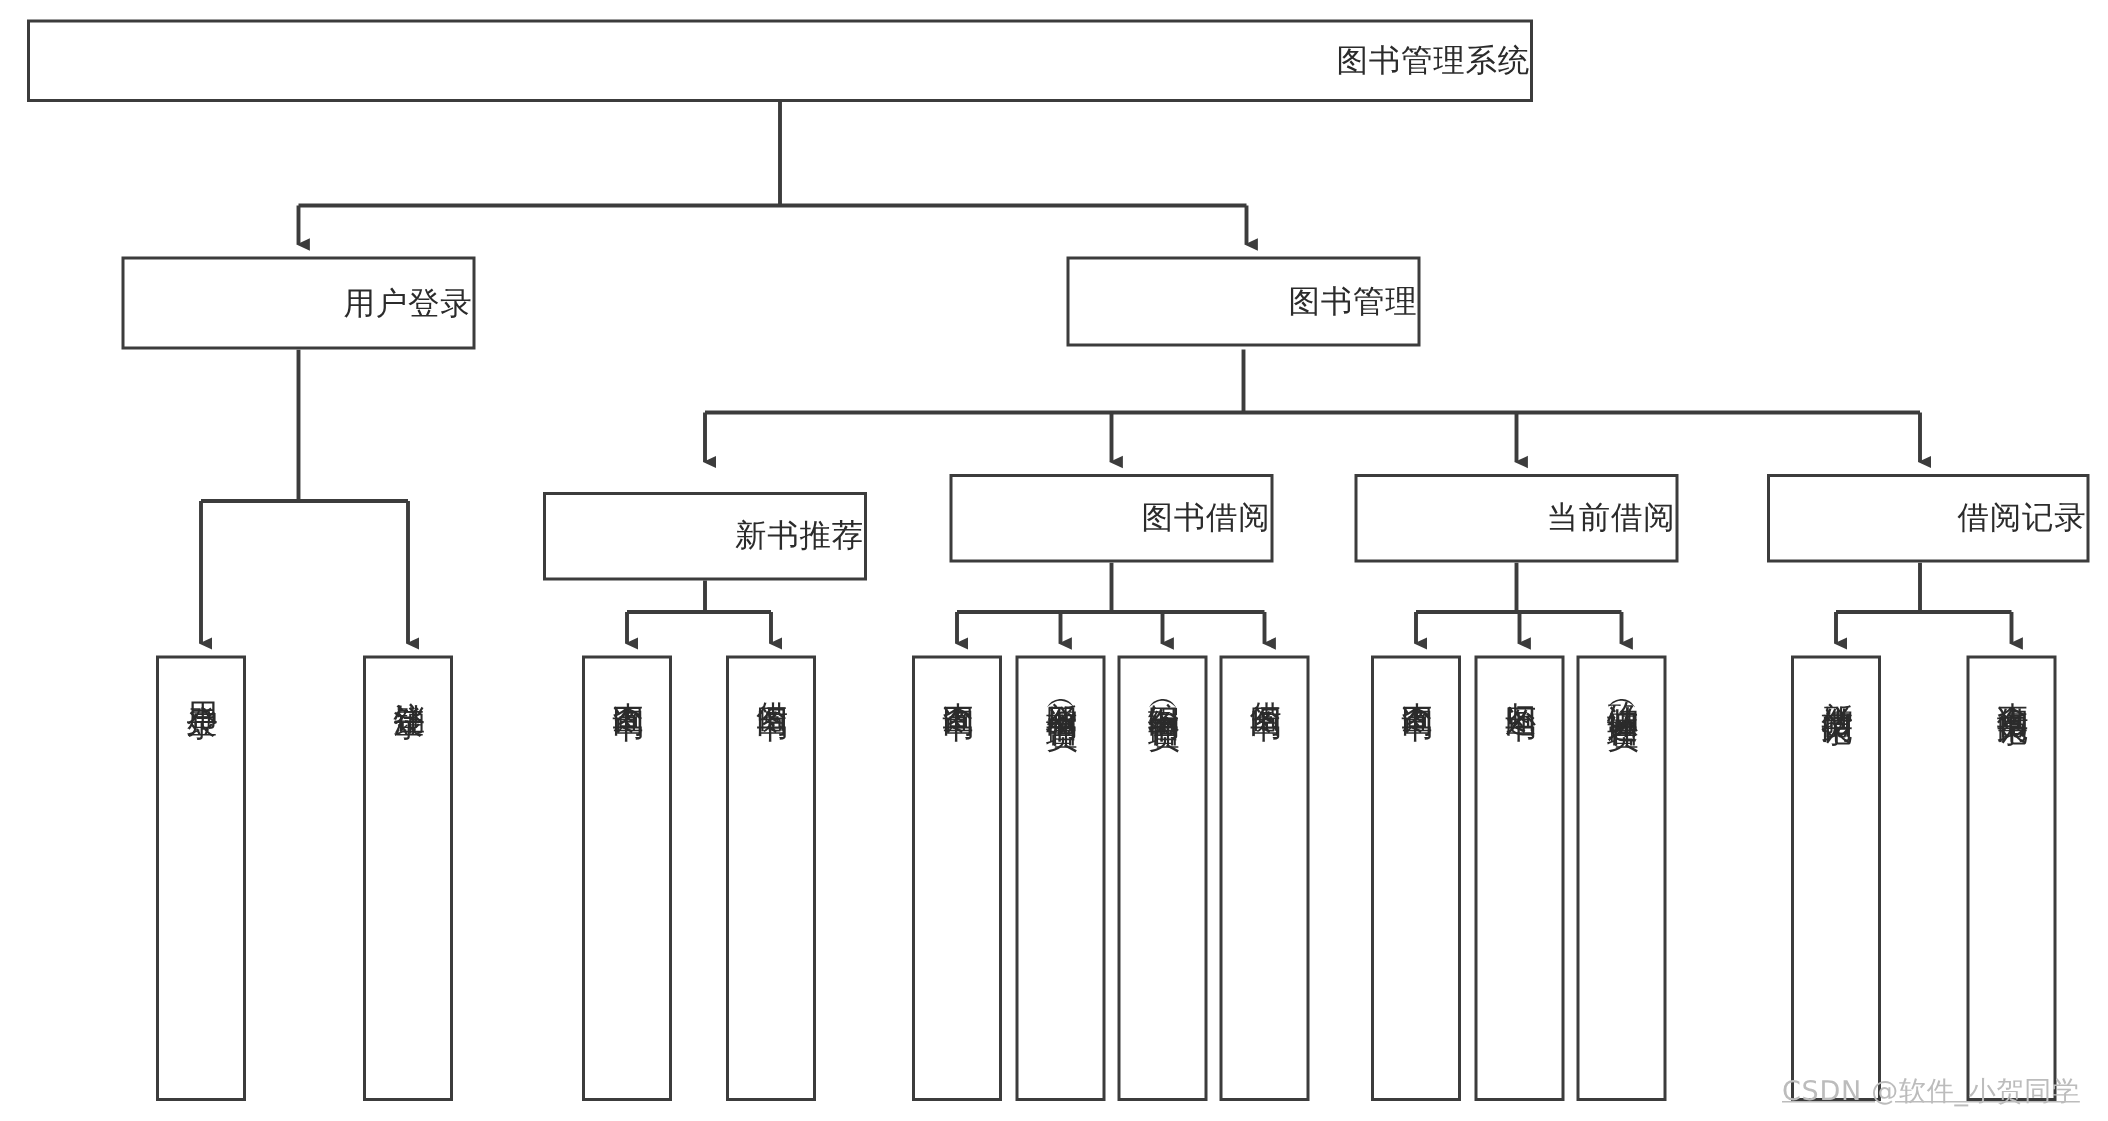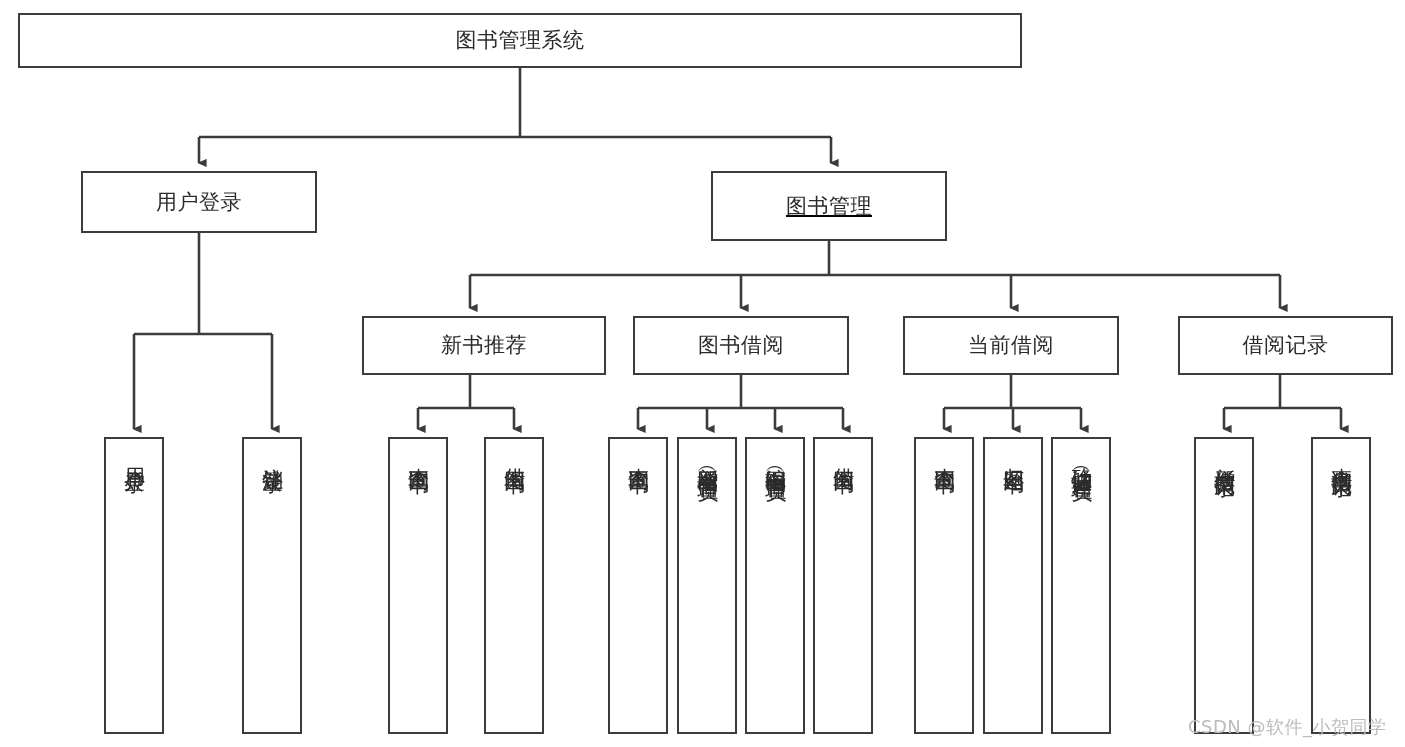--- a/index.html
+++ b/index.html
@@ -29,21 +29,21 @@
     height: 747px;
     display: block;
   }
   .node-box {
     position: absolute;
     box-sizing: border-box;
     background: #ffffff;
     border: 2.5px solid #3c3c3c;
     display: flex;
     align-items: center;
-    justify-content: center;
+    justify-content: flex-end;
     overflow: hidden;
   }
   .node-label {
     font-size: 21px;
     color: #2b2b2b;
     line-height: 1.18;
     letter-spacing: 0.5px;
     white-space: nowrap;
     text-align: center;
   }
@@ -60,20 +60,21 @@
     letter-spacing: 2px;
     white-space: nowrap;
   }
   .watermark {
     position: absolute;
     font-size: 18px;
     color: #bcbcbc;
     white-space: nowrap;
     letter-spacing: 0.5px;
     pointer-events: none;
+    text-decoration: underline;
   }
 </style>
 </head>
 <body>
 
 <div id="diagram-root">
 
   <svg class="canvas" viewBox="0 0 1405 747" xmlns="http://www.w3.org/2000/svg">
     <defs>
       <marker id="arrowhead" markerWidth="9" markerHeight="9" refX="4.5" refY="7.6" orient="auto" markerUnits="userSpaceOnUse">
@@ -136,25 +137,25 @@
     </g>
   </svg>
 
   <div class="node-box" style="left: 18px; top: 13px; width: 1004px; height: 55px;">
     <span class="node-label">图书管理系统</span>
   </div>
 
   <div class="node-box" style="left: 81px; top: 171px; width: 236px; height: 62px;">
     <span class="node-label">用户登录</span>
   </div>
-  <div class="node-box" style="left: 711px; top: 171px; width: 236px; height: 70px; text-decoration: underline;">
+  <div class="node-box" style="left: 711px; top: 171px; width: 236px; height: 60px;">
     <span class="node-label">图书管理</span>
   </div>
 
-  <div class="node-box" style="left: 362px; top: 316px; width: 244px; height: 59px;">
+  <div class="node-box" style="left: 362px; top: 328px; width: 216px; height: 59px;">
     <span class="node-label">新书推荐</span>
   </div>
   <div class="node-box" style="left: 903px; top: 316px; width: 216px; height: 59px;">
     <span class="node-label">当前借阅</span>
   </div>
   <div class="node-box" style="left: 633px; top: 316px; width: 216px; height: 59px;">
     <span class="node-label">图书借阅</span>
   </div>
   <div class="node-box" style="left: 1178px; top: 316px; width: 215px; height: 59px;">
     <span class="node-label">借阅记录</span>

